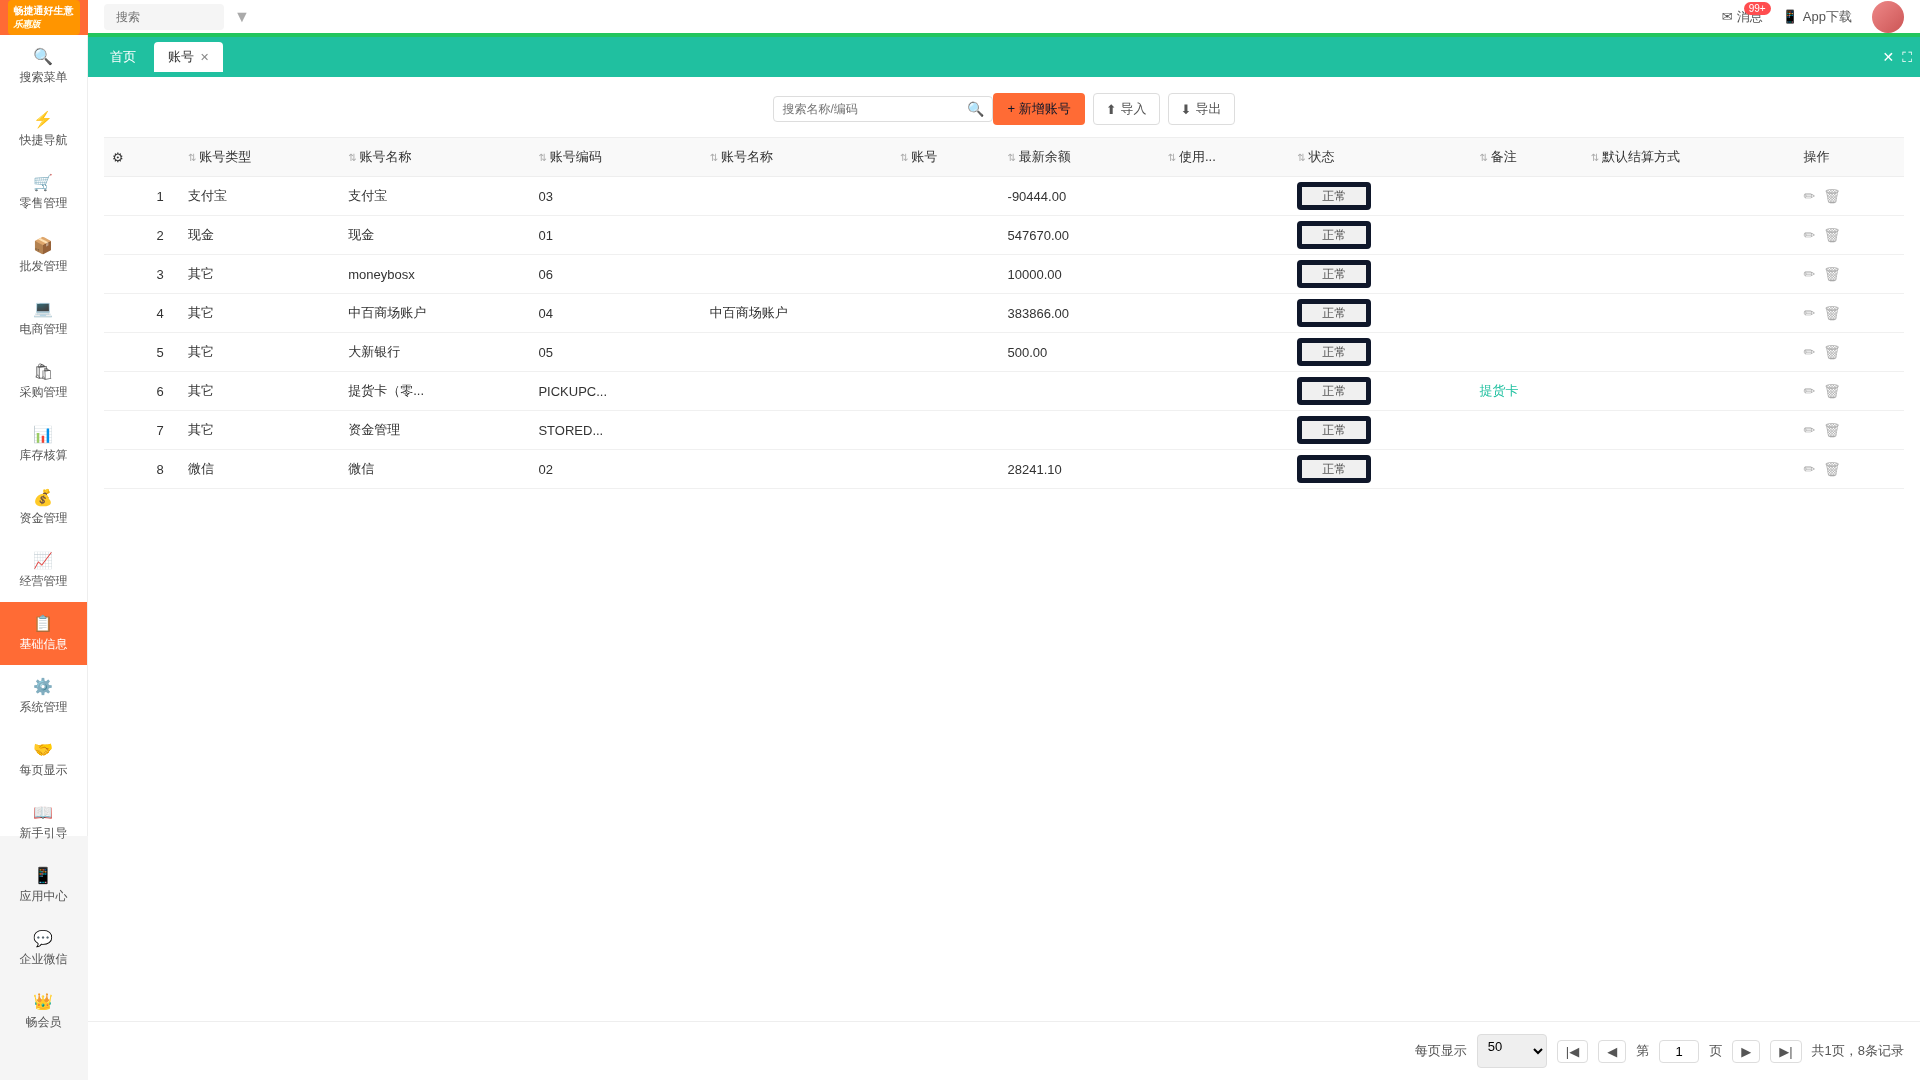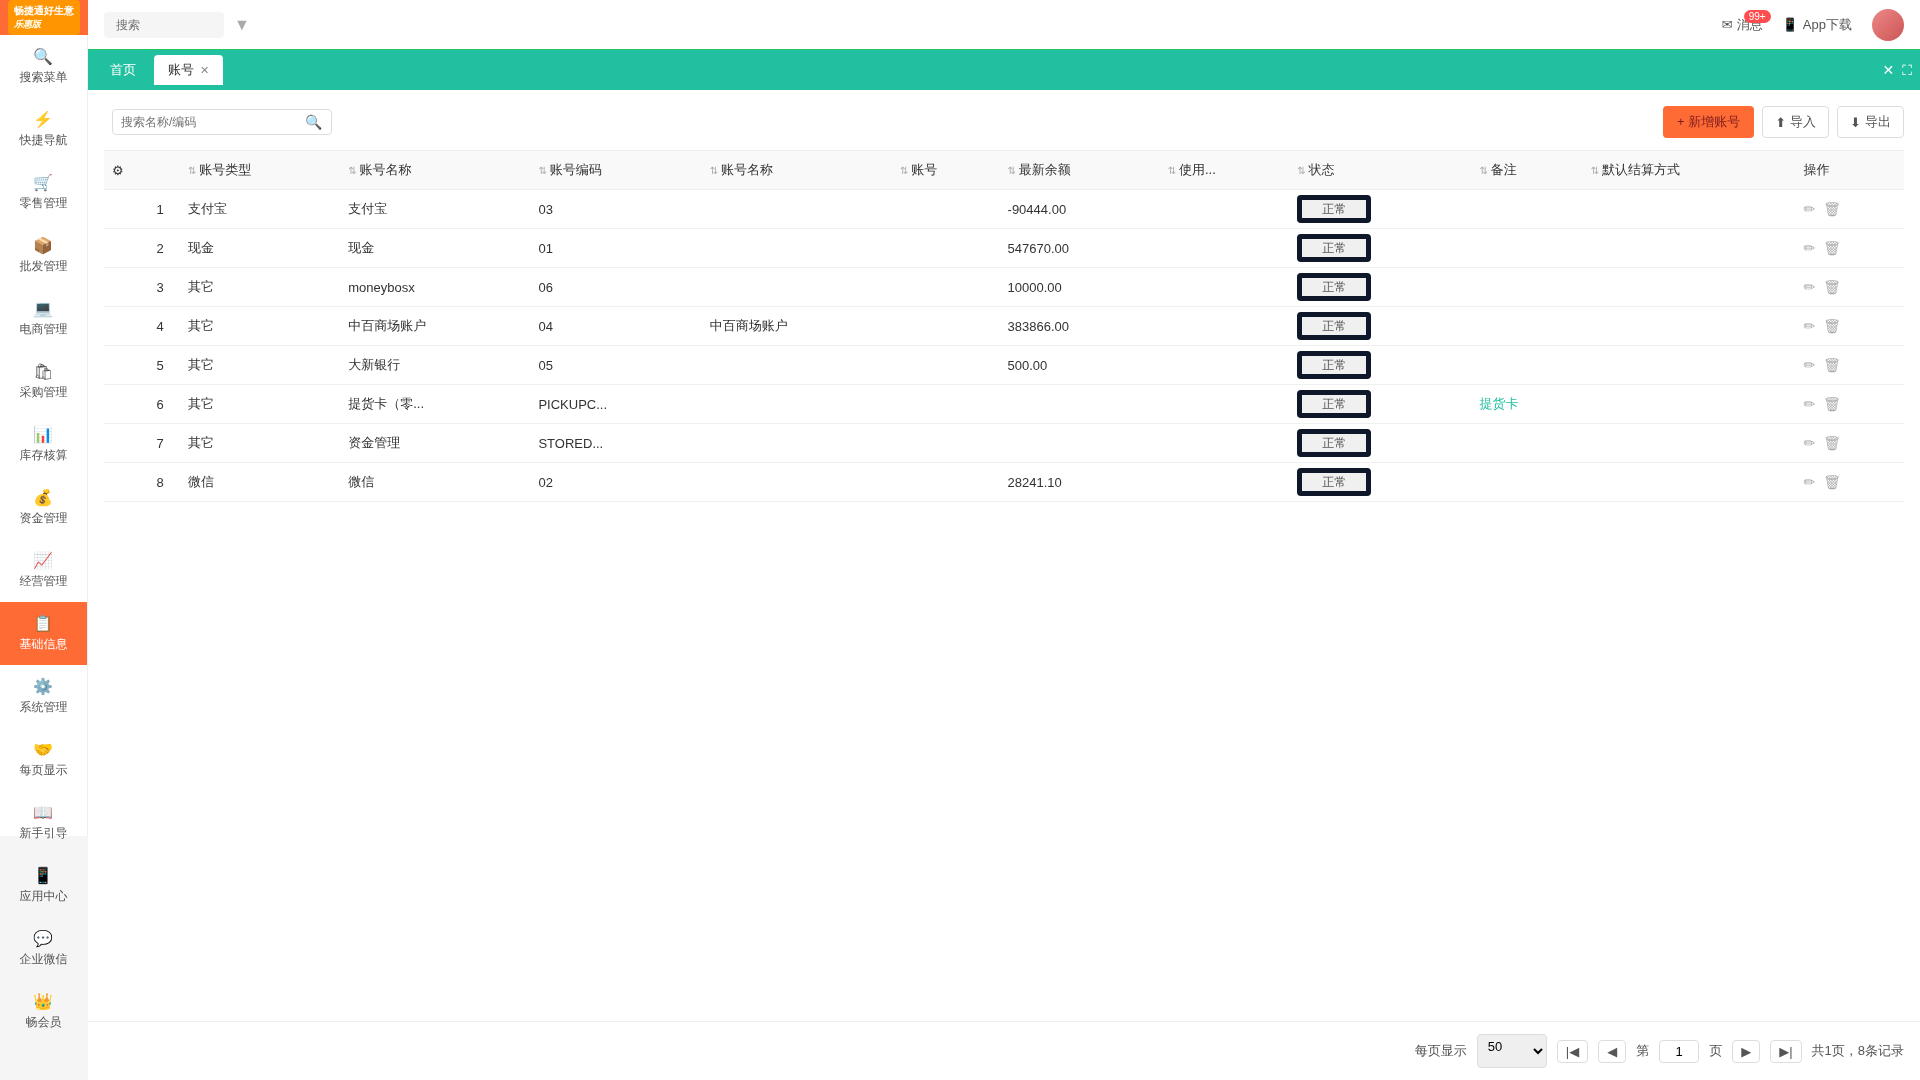--- a/index.html
+++ b/index.html
@@ -4,21 +4,21 @@
   <style>
     * { box-sizing: border-box; margin: 0; padding: 0; font-family: 'Microsoft YaHei', 'PingFang SC', sans-serif; }
     body { width: 1920px; height: 1080px; overflow: hidden; display: flex; background: #f5f5f5; }
 
     
     .sidebar {
       width: 88px;
       background: #fff;
       display: flex;
       flex-direction: column;
-      align-items: flex-start;
+      align-items: center;
       border-right: 1px solid #eee;
       flex-shrink: 0;
       height: 836px;
     }
     .sidebar-logo {
       width: 88px;
       height: 50px;
       background: #ff6b35;
       display: flex;
       align-items: center;
@@ -52,27 +52,27 @@
     .main-content {
       flex: 1;
       display: flex;
       flex-direction: column;
       height: 1080px;
       overflow: hidden;
     }
 
     
     .top-bar {
-      height: 50px;
+      height: 37px;
       background: #fff;
       display: flex;
       align-items: center;
       justify-content: space-between;
       padding: 0 16px;
-      border-bottom: 1px solid #22c55e;
+      border-bottom: 4px solid #22c55e;
       flex-shrink: 0;
     }
     .top-bar-left {
       display: flex;
       align-items: center;
       gap: 10px;
     }
     .top-search {
       background: #f5f5f5;
       border: none;
@@ -177,23 +177,22 @@
       flex: 1;
       background: #fff;
       padding: 16px;
       overflow: auto;
     }
 
     
     .toolbar {
       display: flex;
       align-items: center;
-      justify-content: space-between;
+      justify-content: center;
       margin-bottom: 12px;
-      margin-left: 8px;
     }
     .search-box {
       display: flex;
       align-items: center;
       border: 1px solid #ddd;
       border-radius: 4px;
       padding: 4px 8px;
       gap: 6px;
       width: 220px;
     }
@@ -204,21 +203,21 @@
       color: #999;
       width: 100%;
     }
     .search-icon { color: #999; font-size: 14px; cursor: pointer; }
     .toolbar-right {
       display: flex;
       gap: 8px;
     }
     .btn-add {
       background: #ff6b35;
-      color: #7f1d1d;
+      color: #0f172a;
       border: none;
       border-radius: 4px;
       padding: 6px 14px;
       font-size: 13px;
       cursor: pointer;
       display: flex;
       align-items: center;
       gap: 4px;
     }
     .btn-outline {

